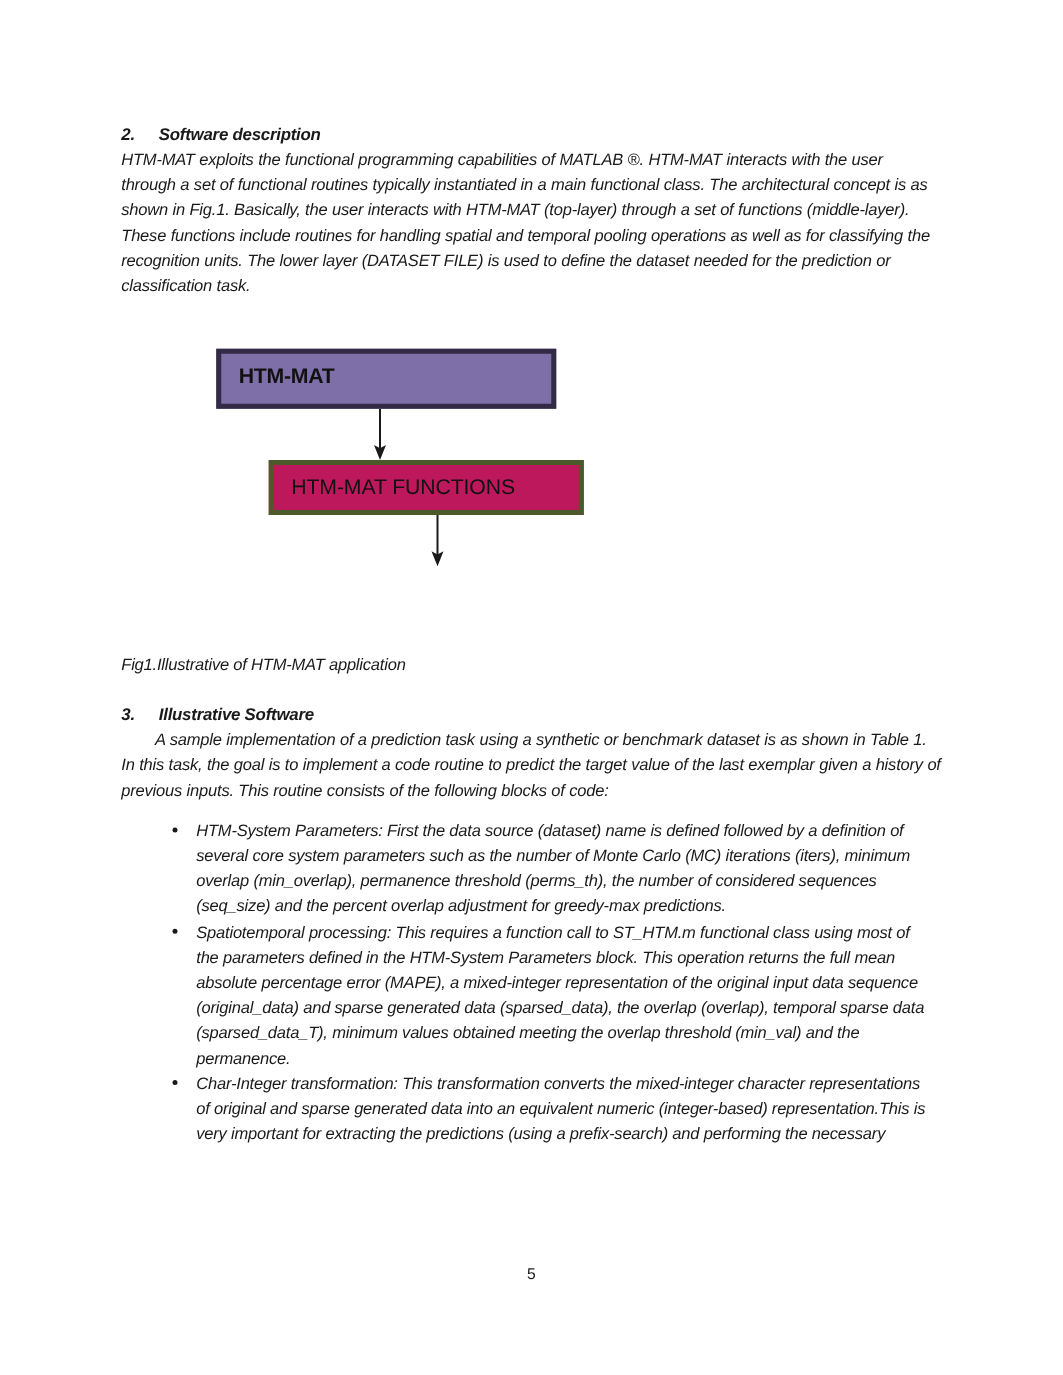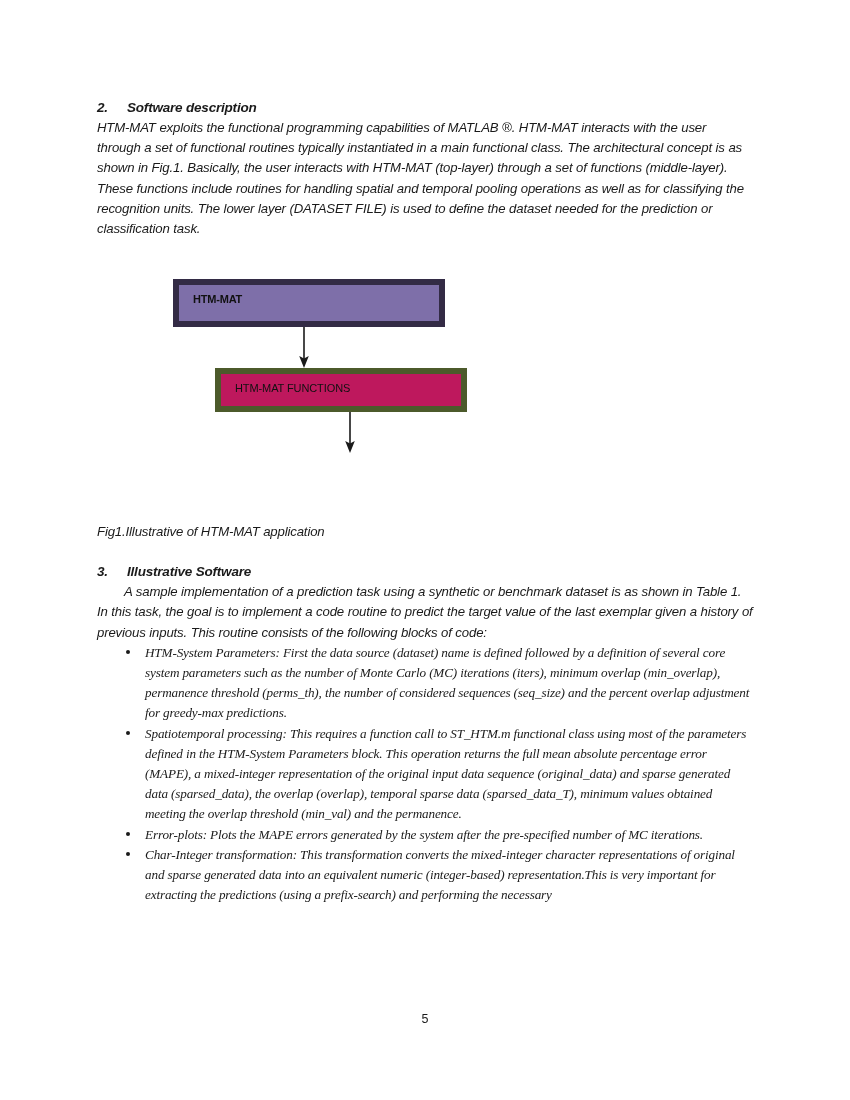--- a/index.html
+++ b/index.html
@@ -60,26 +60,26 @@
 
   
   .figure {
     position: relative;
     height: 243px;
     margin-top: 40px;
   }
   .node {
     position: absolute;
     box-sizing: border-box;
-    border: 6px solid #84cc16;
+    border: 4px solid #84cc16;
     display: flex;
     align-items: flex-start;
     padding: 8px 0 0 14px;
     font-style: normal;
-    font-size: 11px;
+    font-size: 17px;
     color: #111111;
     text-align: center;
   }
   .node-label { display: block; }
   .node.top {
     left: 76px;  top: 0px;
     width: 272px; height: 48px;
     background: #7e6fa9;
     border-color: #332b45;
     font-weight: bold;
@@ -109,23 +109,22 @@
     font-style: italic;
     font-size: 13.2px;
     line-height: 20px;
     letter-spacing: -0.15px;
     margin: 0;
   }
 
   
   .bullets {
     list-style: none;
-    margin: 0;
+    margin: 12px;
     padding: 0;
-    font-family: Liberation Serif, serif;
   }
   .bullet {
     position: relative;
     padding-left: 48px;
     font-style: italic;
     font-size: 13.2px;
     line-height: 20.2px;
     letter-spacing: -0.15px;
   }
   .bullet .dot {
@@ -208,24 +207,20 @@
       <li class="bullet">
         <span class="dot"></span>
         <span>HTM-System Parameters: First the data source (dataset) name is defined followed by a definition of several core system parameters such as the number of Monte Carlo (MC) iterations (iters), minimum overlap (min_overlap), permanence threshold (perms_th), the number of considered sequences (seq_size) and the percent overlap adjustment for greedy-max predictions.</span>
       </li>
       <li class="bullet">
         <span class="dot"></span>
         <span>Spatiotemporal processing: This requires a function call to ST_HTM.m functional class using most of the parameters defined in the HTM-System Parameters block. This operation returns the full mean absolute percentage error (MAPE), a mixed-integer representation of the original input data sequence (original_data) and sparse generated data (sparsed_data), the overlap (overlap), temporal sparse data (sparsed_data_T), minimum values obtained meeting the overlap threshold (min_val) and the permanence.</span>
       </li>
       <li class="bullet">
         <span class="dot"></span>
-        <span>Error-plots: Plots the MAPE errors generated by the system after the pre-specified number of MC iterations.</span>
-      </li>
-      <li class="bullet">
-        <span class="dot"></span>
         <span>Char-Integer transformation: This transformation converts the mixed-integer character representations of original and sparse generated data into an equivalent numeric (integer-based) representation.This is very important for extracting the predictions (using a prefix-search) and performing the necessary</span>
       </li>
     </ul>
 
   </div>
 
   <div class="page-number">5</div>
 
 </div>
 

